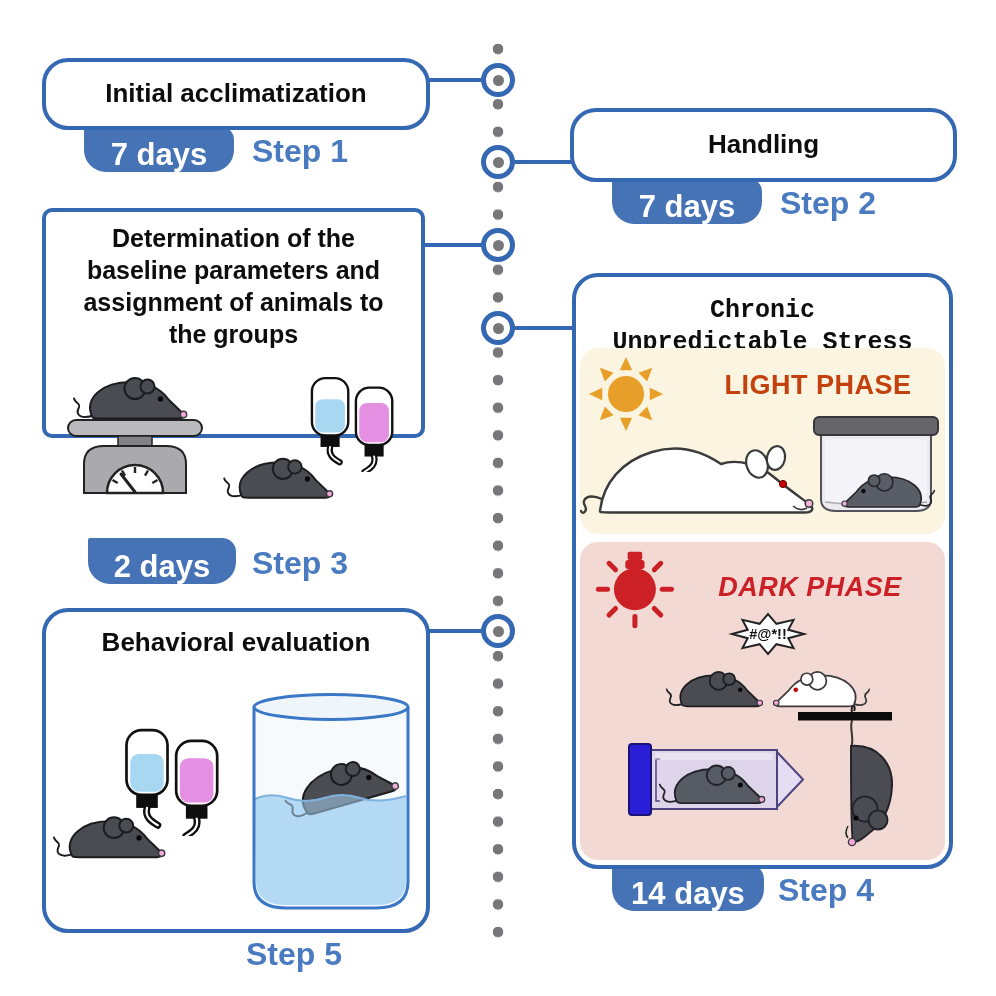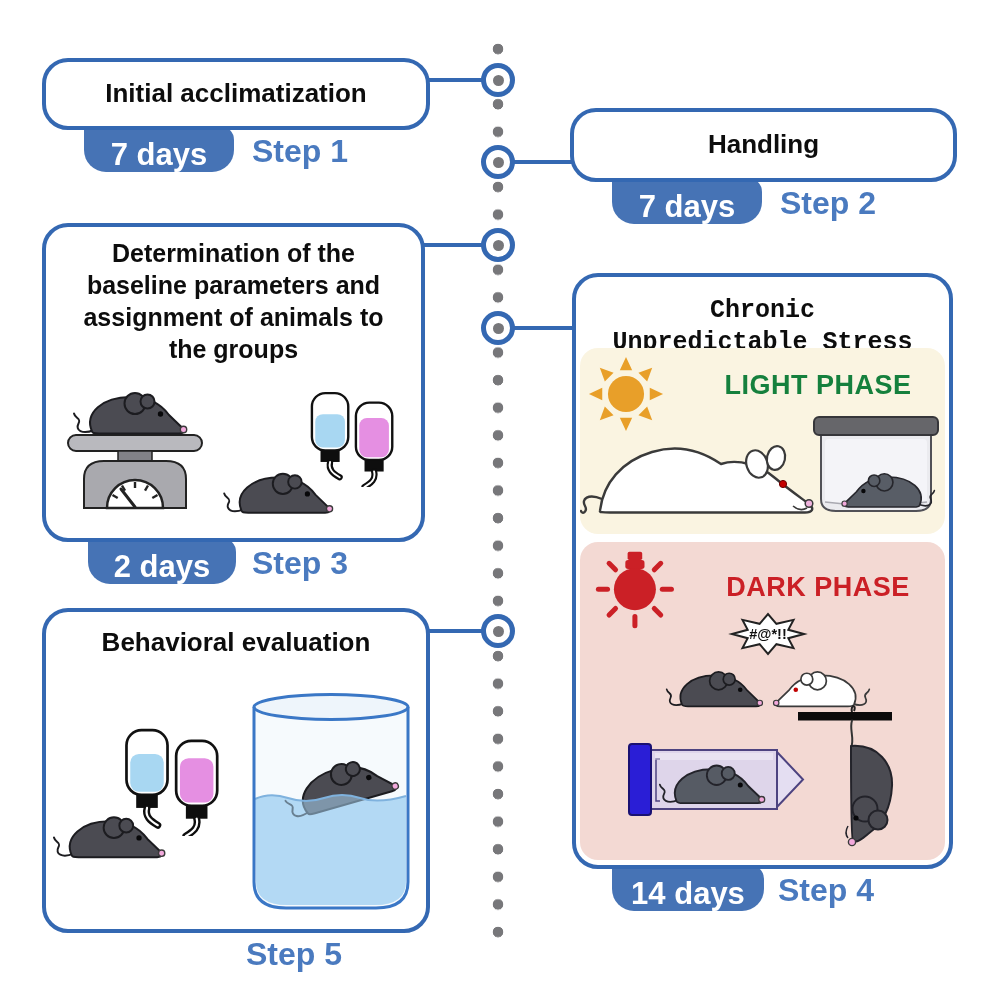--- a/index.html
+++ b/index.html
@@ -25,21 +25,21 @@
   .pill{position:absolute;background:#4673b5;color:#fff;font-weight:bold;font-size:31px;
     display:flex;align-items:center;justify-content:center;border-radius:2px 14px 22px 22px;
     z-index:1;padding-top:11px;box-sizing:border-box;}
   .step-label{position:absolute;color:#4a7abf;font-weight:bold;font-size:32px;z-index:1;
     display:flex;align-items:center;height:46px;}
 
   .panel{position:absolute;border-radius:18px;}
   #light-panel{background:#faf4e1;}
   #dark-panel{background:#f3d9d3;}
   .phase-label{position:absolute;font-weight:bold;font-size:27px;letter-spacing:.5px;text-align:center;}
-  #light-label{color:#15803d;}
+  #light-label{color:#c2410c;}
   #dark-label{color:#cb2026;}
   .abs{position:absolute;}
   svg{display:block;}
   svg text{font-family:"Liberation Sans",sans-serif;}
 </style>
 </head>
 <body>
 
 <svg width="0" height="0" style="position:absolute" aria-hidden="true">
   <defs>
@@ -85,21 +85,21 @@
   </div>
   <div class="pill" style="left:84px;top:126px;width:150px;height:46px;">7 days</div>
   <div class="step-label" style="left:252px;top:128px;">Step 1</div>
 
   <div class="box flexc" style="left:570px;top:108px;width:387px;height:74px;">
     <div class="box-title t26">Handling</div>
   </div>
   <div class="pill" style="left:612px;top:178px;width:150px;height:46px;">7 days</div>
   <div class="step-label" style="left:780px;top:180px;">Step 2</div>
 
-  <div class="box" style="left:42px;top:223px;width:383px;height:319px;">
+  <div class="box" style="left:42px;top:208px;width:383px;height:230px;border-radius:10px;">
     <div class="box-title t25" style="padding:10px 28px 0 28px;">Determination of the baseline parameters and assignment of animals to the groups</div>
 
     <svg class="abs" style="left:18px;top:158px;" width="142" height="125" viewBox="0 0 142 125">
       <rect x="4" y="50" width="134" height="16" rx="8" fill="#b9b9be" stroke="#222" stroke-width="2"></rect>
       <rect x="54" y="66" width="34" height="10" fill="#828287" stroke="#222" stroke-width="1.5"></rect>
       <path d="M20,123 L20,94 Q20,76 40,76 L102,76 Q122,76 122,94 L122,123 Z" fill="#a9a9ae" stroke="#222" stroke-width="2"></path>
       <path d="M43,123 A28,28 0 0 1 99,123 Z" fill="#fff" stroke="#222" stroke-width="2.5"></path>
       <g stroke="#222" stroke-width="2.4">
         <line x1="53.7" y1="113" x2="48.5" y2="110"></line>
         <line x1="61" y1="105.7" x2="58" y2="100.5"></line>
@@ -181,21 +181,21 @@
           <line x1="47" y1="74" x2="47" y2="84"></line>
           <line x1="25.8" y1="65.2" x2="18.7" y2="72.3"></line>
           <line x1="17" y1="44" x2="7" y2="44"></line>
           <line x1="25.8" y1="22.8" x2="18.7" y2="15.7"></line>
           <line x1="68.2" y1="22.8" x2="75.3" y2="15.7"></line>
         </g>
         <rect x="39" y="3" width="16" height="9" rx="2" fill="#cb2026"></rect>
         <rect x="36.5" y="12" width="21" height="10" rx="3" fill="#cb2026"></rect>
         <circle cx="47" cy="44" r="23" fill="#cb2026"></circle>
       </svg>
-      <div id="dark-label" class="phase-label" style="left:118px;top:30px;width:240px;">DARK PHASE</div>
+      <div id="dark-label" class="phase-label" style="left:110px;top:30px;width:240px;font-style:italic;">DARK PHASE</div>
 
       <svg class="abs" style="left:62px;top:68px;" width="252" height="106" viewBox="0 0 250 106">
         <use href="#mouse-shape" transform="translate(22,56) scale(0.85)"></use>
         <g transform="translate(228,56) scale(-0.85,0.85)" style="--mouse-body:#ffffff;--mouse-stroke:#3a3a3a;--mouse-eye:#c00000;">
           <use href="#mouse-shape"></use>
         </g>
         <polygon points="161,24 145.3,28.2 150.5,38.1 133.4,34.2 125,44 116.6,34.2 99.5,38.1 104.7,28.2 89,24 104.7,19.8 99.5,9.9 116.6,13.8 125,4 133.4,13.8 150.5,9.9 145.3,19.8" fill="#fff" stroke="#222" stroke-width="2"></polygon>
         <text x="125" y="29" text-anchor="middle" font-size="14.5" font-weight="bold" fill="#111">#@*!!</text>
       </svg>
 

